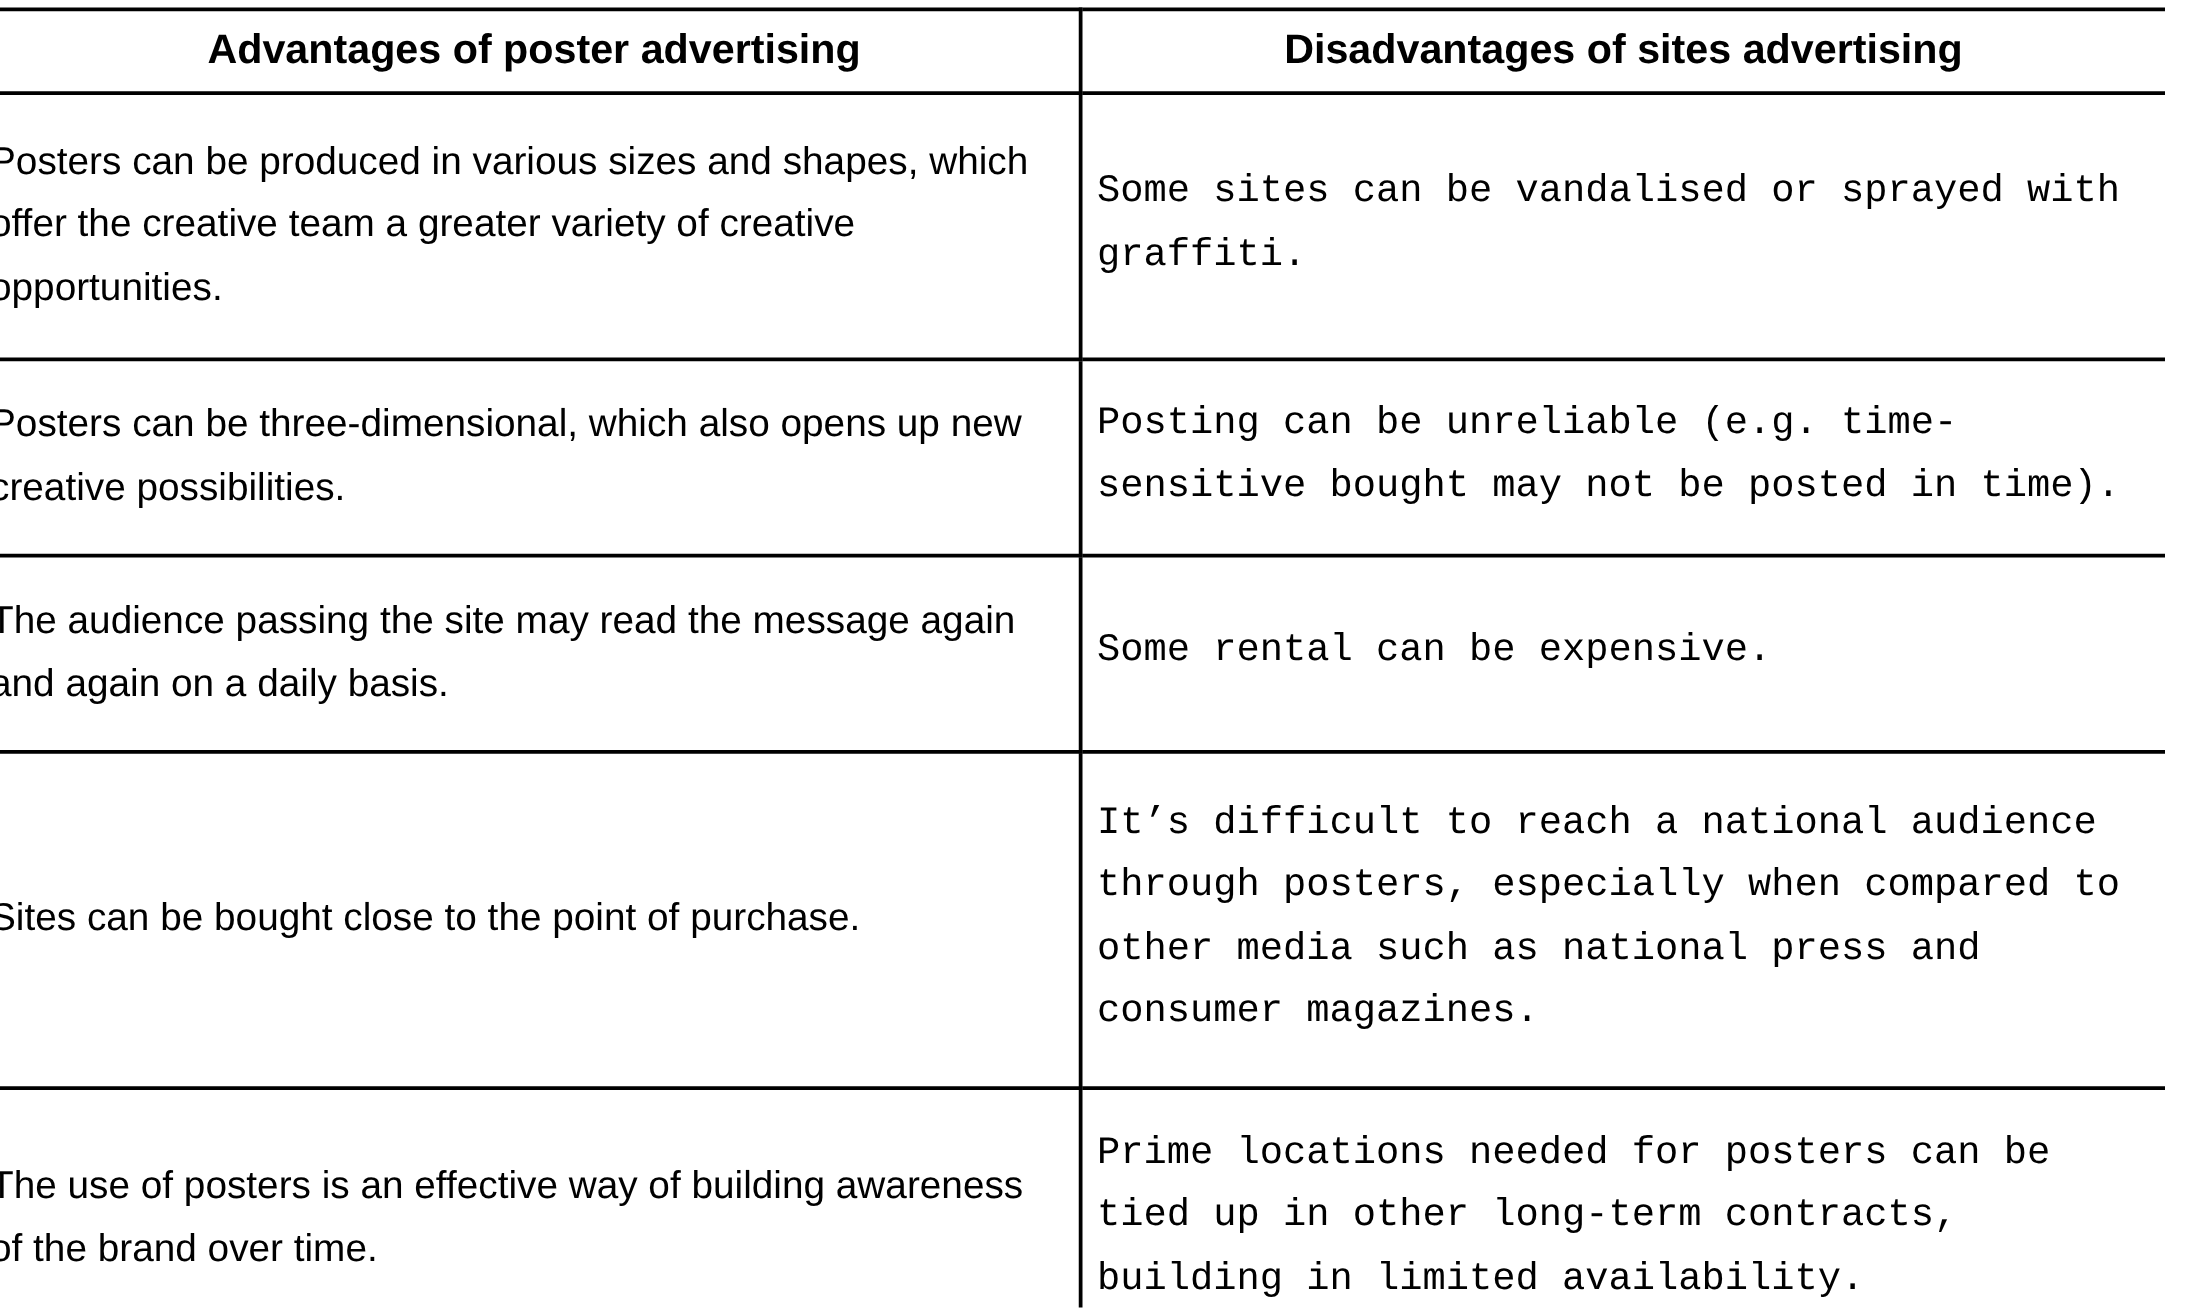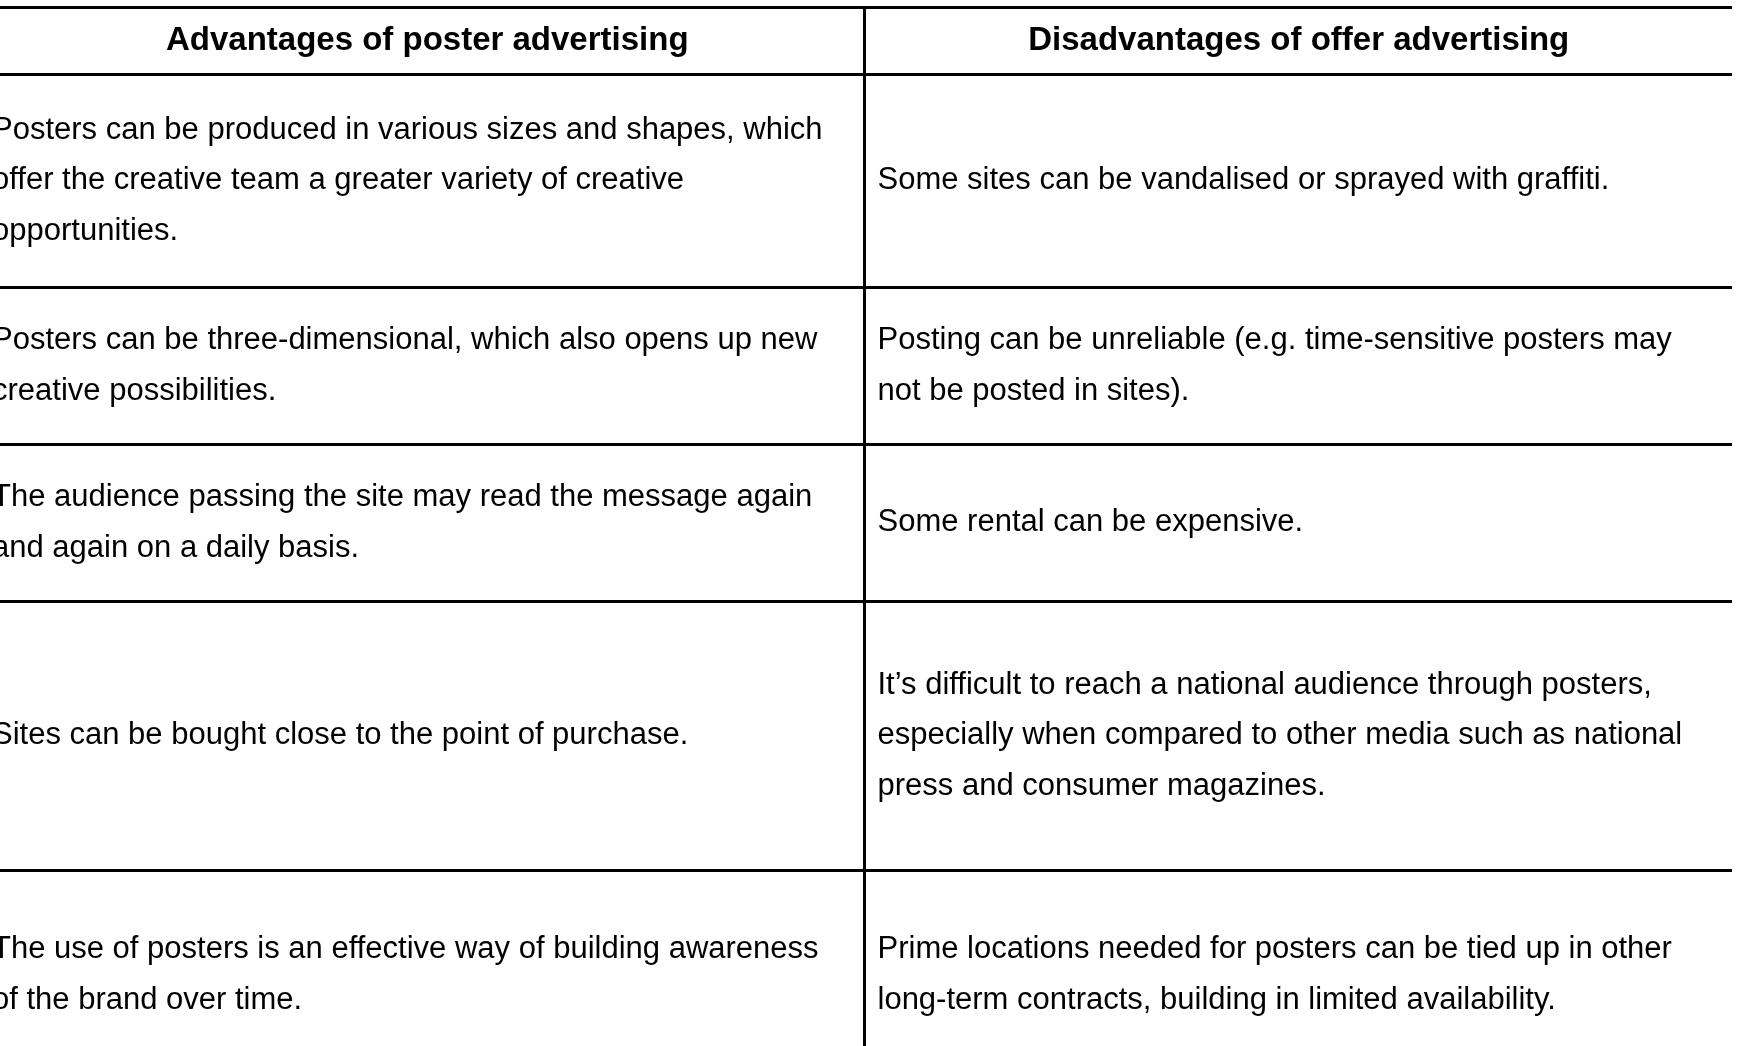--- a/index.html
+++ b/index.html
@@ -58,20 +58,21 @@
     line-height: 1.62;
     font-weight: normal;
     padding: 14px 18px 16px 12px;
   }
   table.comparison tbody td.col-a {
     padding-left: 0px;
     padding-right: 20px;
   }
   table.comparison tbody td.col-b {
     padding-right: 10px;
+    font-family: Liberation Mono, monospace;
   }
   
   tr[data-row="0"] td { height: 180px; }
   tr[data-row="1"] td { height: 124px; }
   tr[data-row="2"] td { height: 124px; }
   tr[data-row="3"] td { height: 236px; }
   tr[data-row="4"] td { height: 176px; }
 
   .cell-text {
     display: block;
@@ -82,38 +83,38 @@
 
 <div class="page">
   <table class="comparison">
     <colgroup>
       <col class="c1">
       <col class="c2">
     </colgroup>
     <thead>
       <tr>
         <th class="col-a">Advantages of poster advertising</th>
-        <th class="col-b">Disadvantages of offer advertising</th>
+        <th class="col-b">Disadvantages of sites advertising</th>
       </tr>
     </thead>
     <tbody>
       <tr data-row="0">
         <td class="col-a">
           <span class="cell-text">Posters can be produced in various sizes and shapes, which offer the creative team a greater variety of creative opportunities.</span>
         </td>
         <td class="col-b">
           <span class="cell-text">Some sites can be vandalised or sprayed with graffiti.</span>
         </td>
       </tr>
       <tr data-row="1">
         <td class="col-a">
           <span class="cell-text">Posters can be three-dimensional, which also opens up new creative possibilities.</span>
         </td>
         <td class="col-b">
-          <span class="cell-text">Posting can be unreliable (e.g. time-sensitive posters may not be posted in sites).</span>
+          <span class="cell-text">Posting can be unreliable (e.g. time-sensitive bought may not be posted in time).</span>
         </td>
       </tr>
       <tr data-row="2">
         <td class="col-a">
           <span class="cell-text">The audience passing the site may read the message again and again on a daily basis.</span>
         </td>
         <td class="col-b">
           <span class="cell-text">Some rental can be expensive.</span>
         </td>
       </tr>

